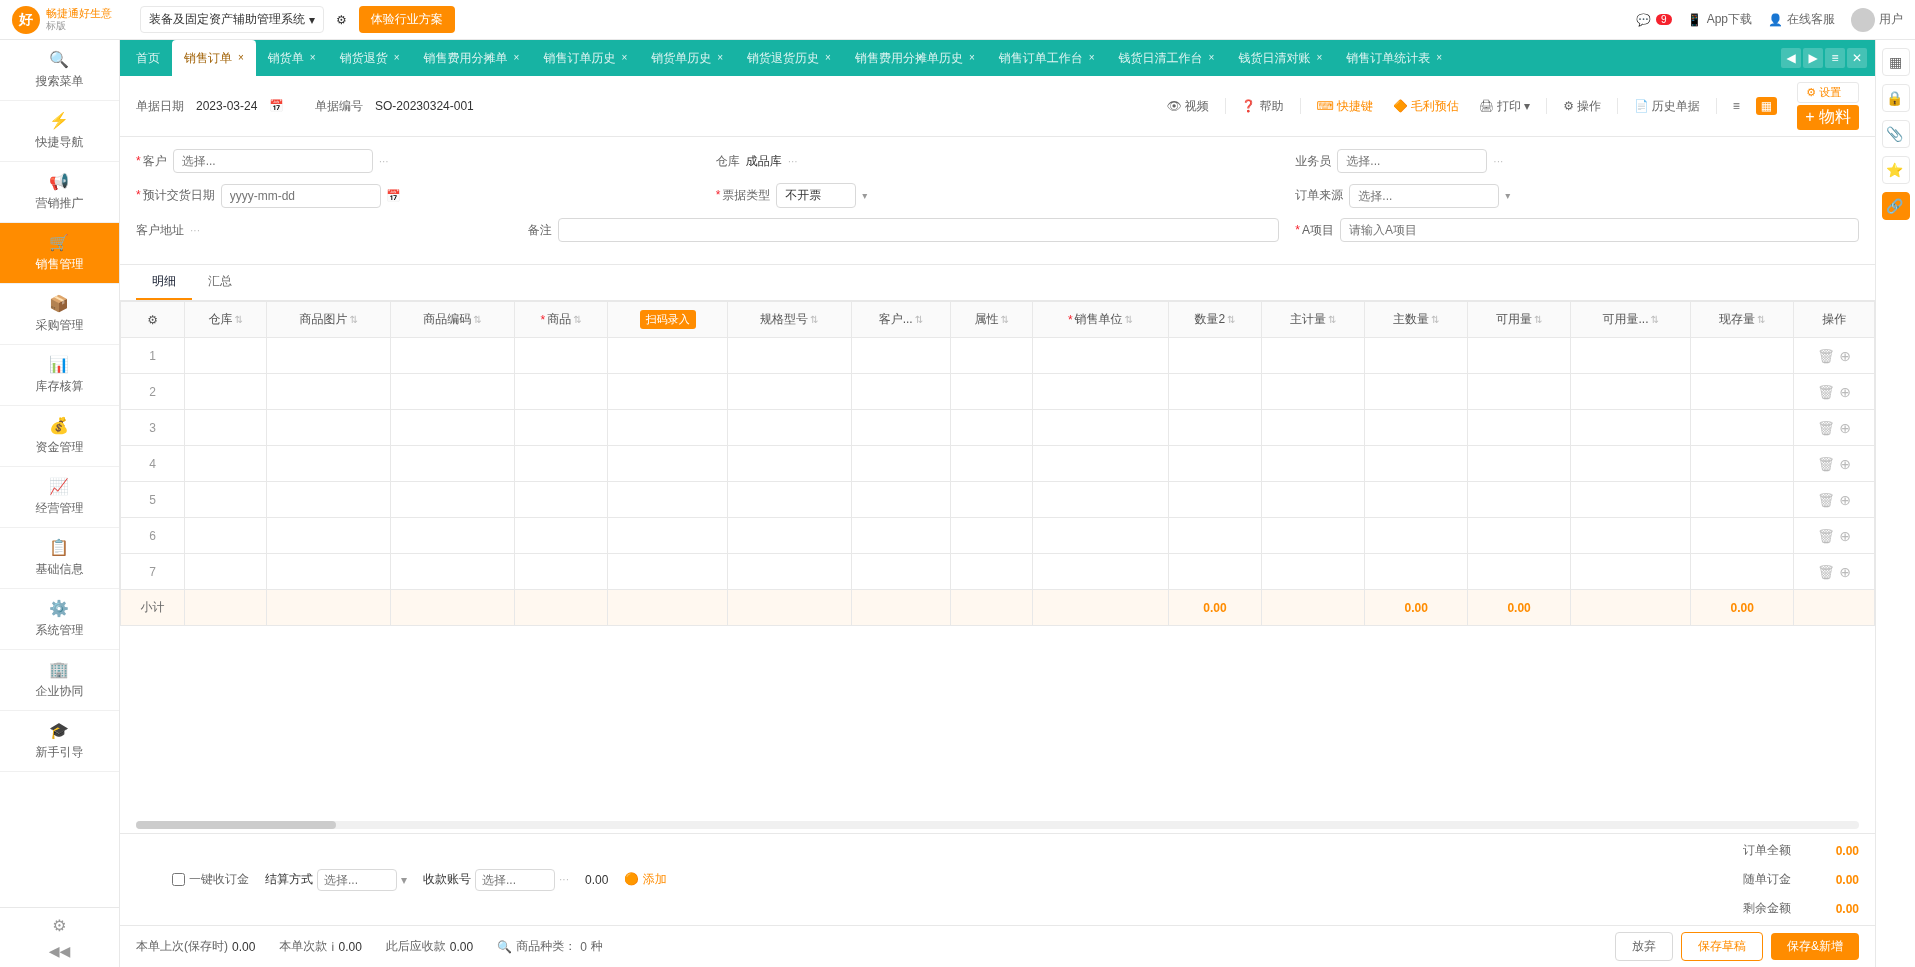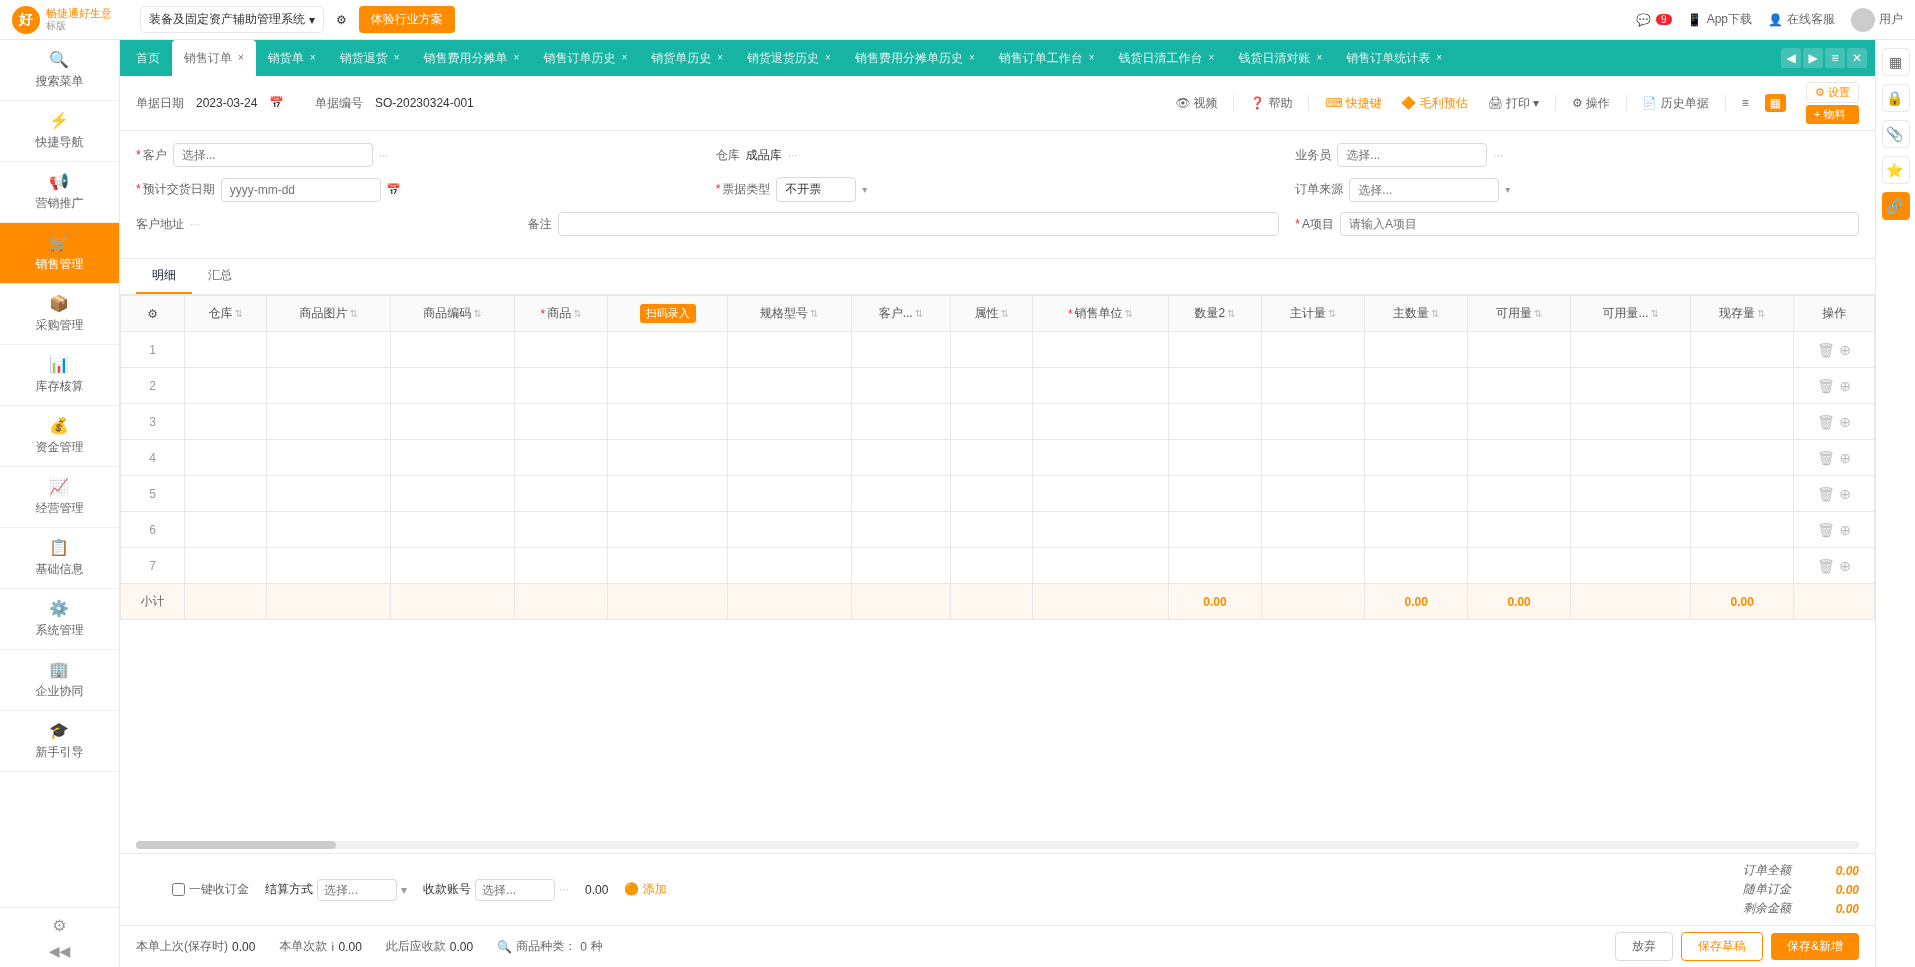--- a/index.html
+++ b/index.html
@@ -90,21 +90,21 @@
       height: 36px;
       overflow: hidden;
     }
     .tab-item {
       padding: 0 12px;
       height: 36px; line-height: 36px;
       color: rgba(255,255,255,0.85);
       cursor: pointer; white-space: nowrap;
       font-size: 12px; display: flex; align-items: center; gap: 4px;
     }
-    .tab-item.active { background: #fff; color: #737373; border-radius: 4px 4px 0 0; }
+    .tab-item.active { background: #fff; color: #a16207; border-radius: 4px 4px 0 0; }
     .tab-close { font-size: 10px; color: inherit; margin-left: 2px; }
     .tab-nav-btn {
       background: rgba(255,255,255,0.2); border: none; color: #fff;
       width: 20px; height: 20px; cursor: pointer; border-radius: 2px;
       display: flex; align-items: center; justify-content: center; font-size: 12px;
     }
 
     
     .page-content { flex: 1; background: #f5f5f5; overflow: hidden; display: flex; flex-direction: column; }
 
@@ -206,21 +206,21 @@
     .footer-row { display: flex; align-items: center; gap: 16px; }
     .footer-checkbox { display: flex; align-items: center; gap: 4px; color: #666; padding-left: 36px; }
     .footer-field { display: flex; align-items: center; gap: 4px; }
     .footer-input {
       border: 1px solid #d9d9d9; border-radius: 4px;
       padding: 3px 6px; font-size: 12px; width: 80px;
     }
     .add-btn { color: #ff8c00; cursor: pointer; font-size: 12px; }
     .total-panel {
       margin-left: auto; text-align: right;
-      display: flex; flex-direction: column; gap: 2px; font-style: italic;
+      display: flex; flex-direction: column; gap: 12px;
     }
     .total-row { display: flex; gap: 8px; justify-content: flex-end; align-items: center; font-size: 12px; }
     .total-label { color: #666; }
     .total-value { color: #ff8c00; min-width: 60px; text-align: right; font-weight: bold; }
 
     
     .status-bar {
       background: #fff;
       border-top: 1px solid #e8e8e8;
       padding: 6px 16px;
@@ -465,21 +465,21 @@
           </div>
           <div class="toolbar-divider"></div>
           <div class="toolbar-btn">≡</div>
           <div class="toolbar-btn" style="background:#ff8c00;color:#fff;padding:2px 5px;border-radius:3px;">▦</div>
         </div>
         <div style="margin-left:8px; display:flex; flex-direction:column; gap:2px;">
           <div style="background:#fff;border:1px solid #e8e8e8; border-radius:3px; padding:2px 8px; font-size:11px; color:#ff8c00; cursor:pointer; white-space:nowrap;">
             <span>⚙</span>
             <span>设置</span>
           </div>
-          <div style="background:#ff8c00;border-radius:3px; padding:2px 8px; font-size:11px; color:#fff; cursor:pointer; white-space:nowrap;">
+          <div style="background:#ff8c00;border-radius:3px; padding:2px 8px; font-size:16px; color:#fff; cursor:pointer; white-space:nowrap;">
             <span>+</span>
             <span>物料</span>
           </div>
         </div>
       </div>
 
       <div class="form-area">
 
         <div class="form-row">
           <div class="form-field">

